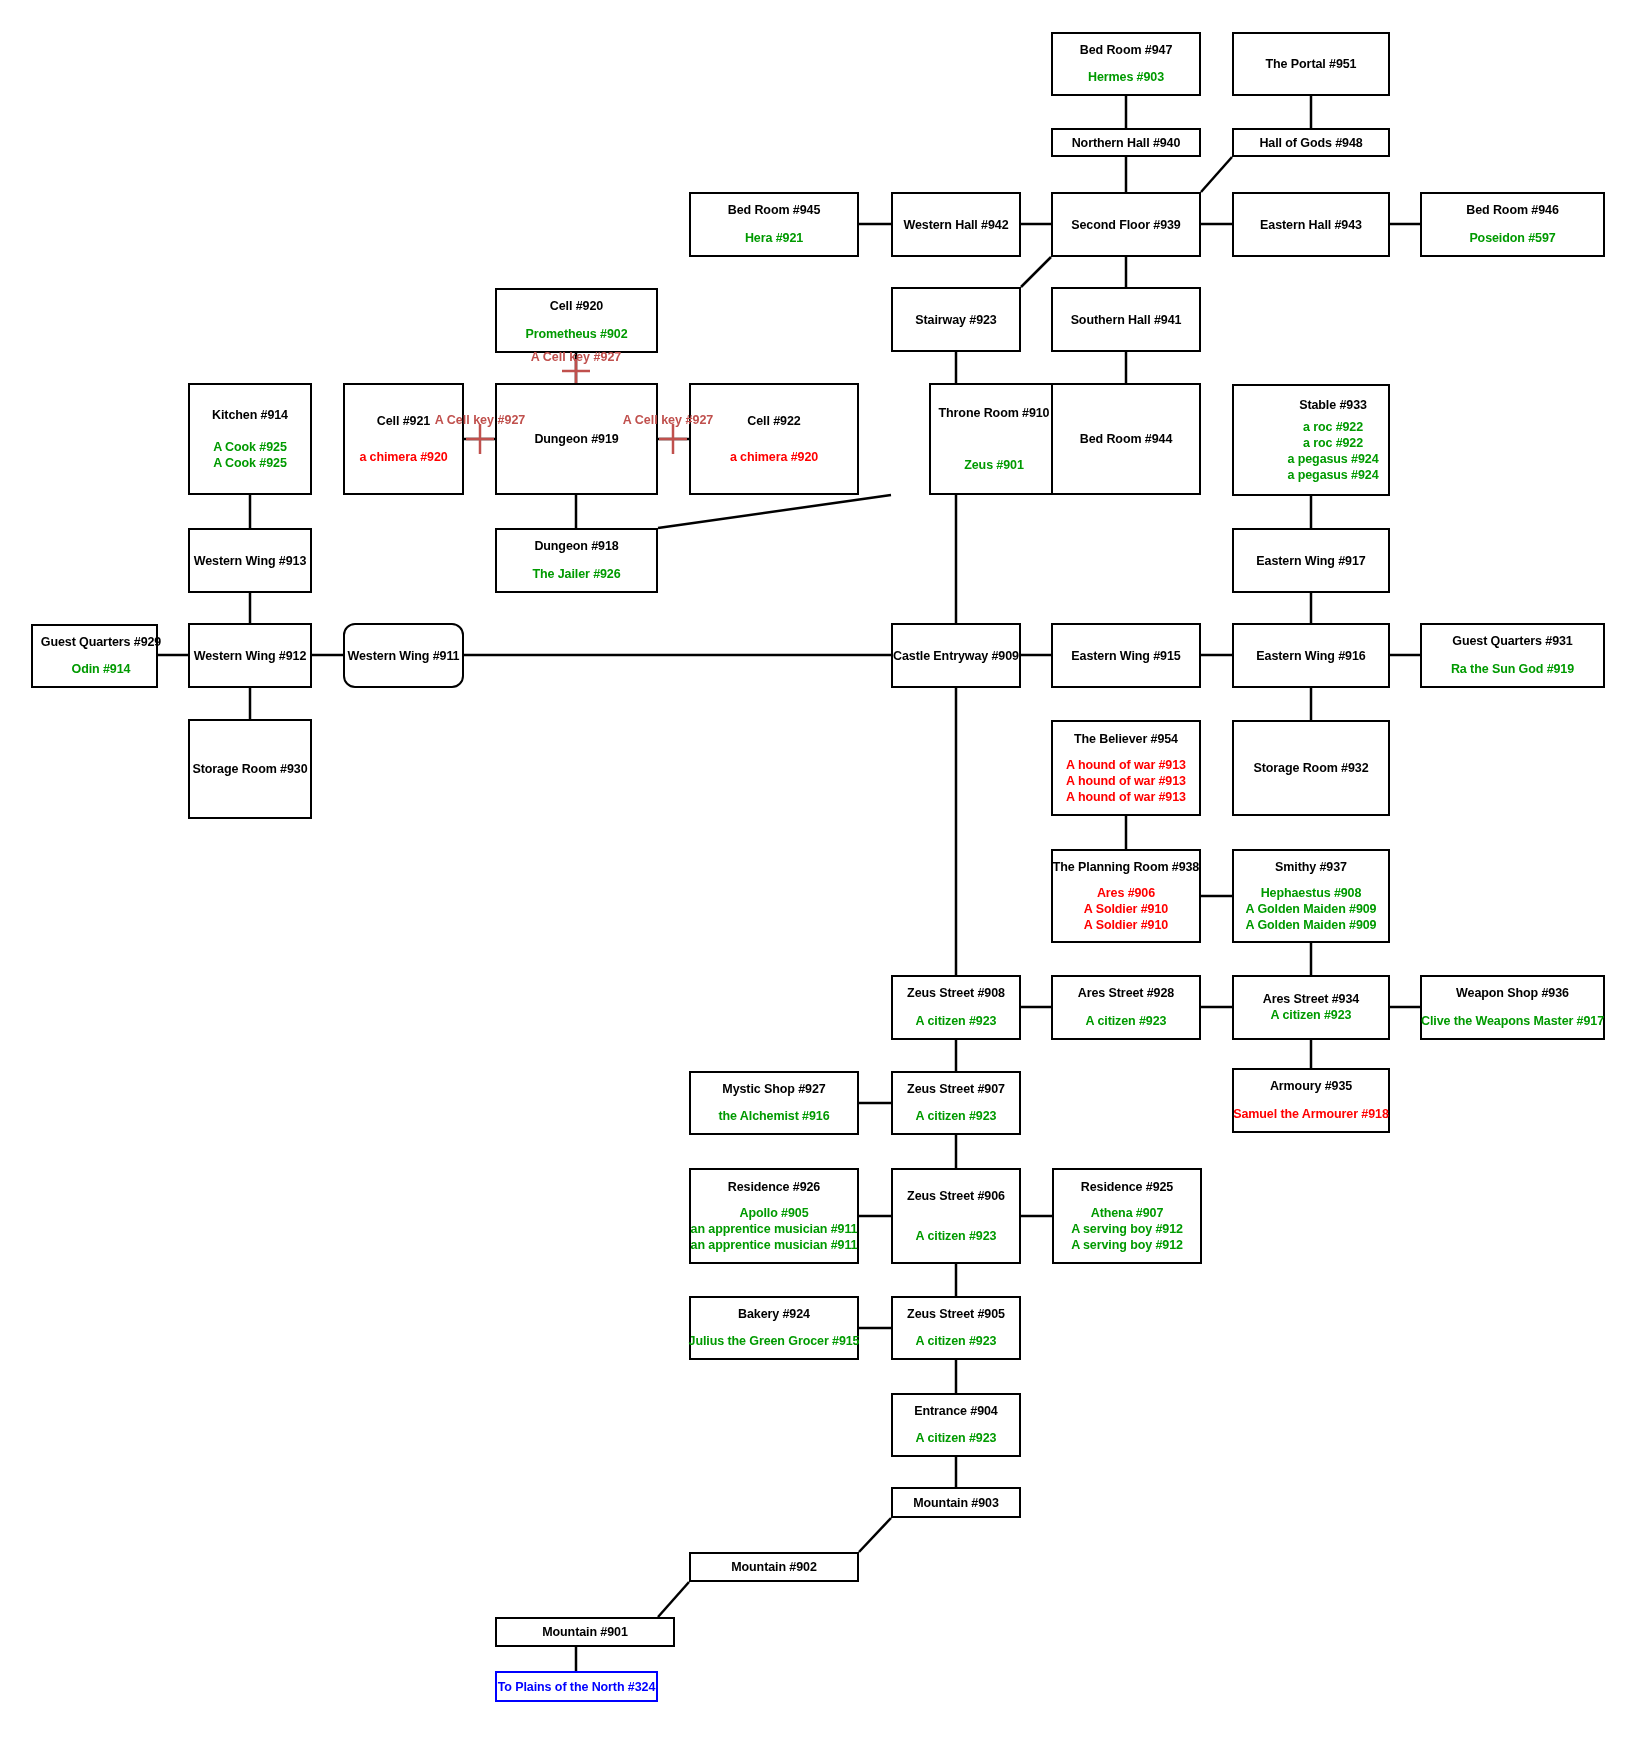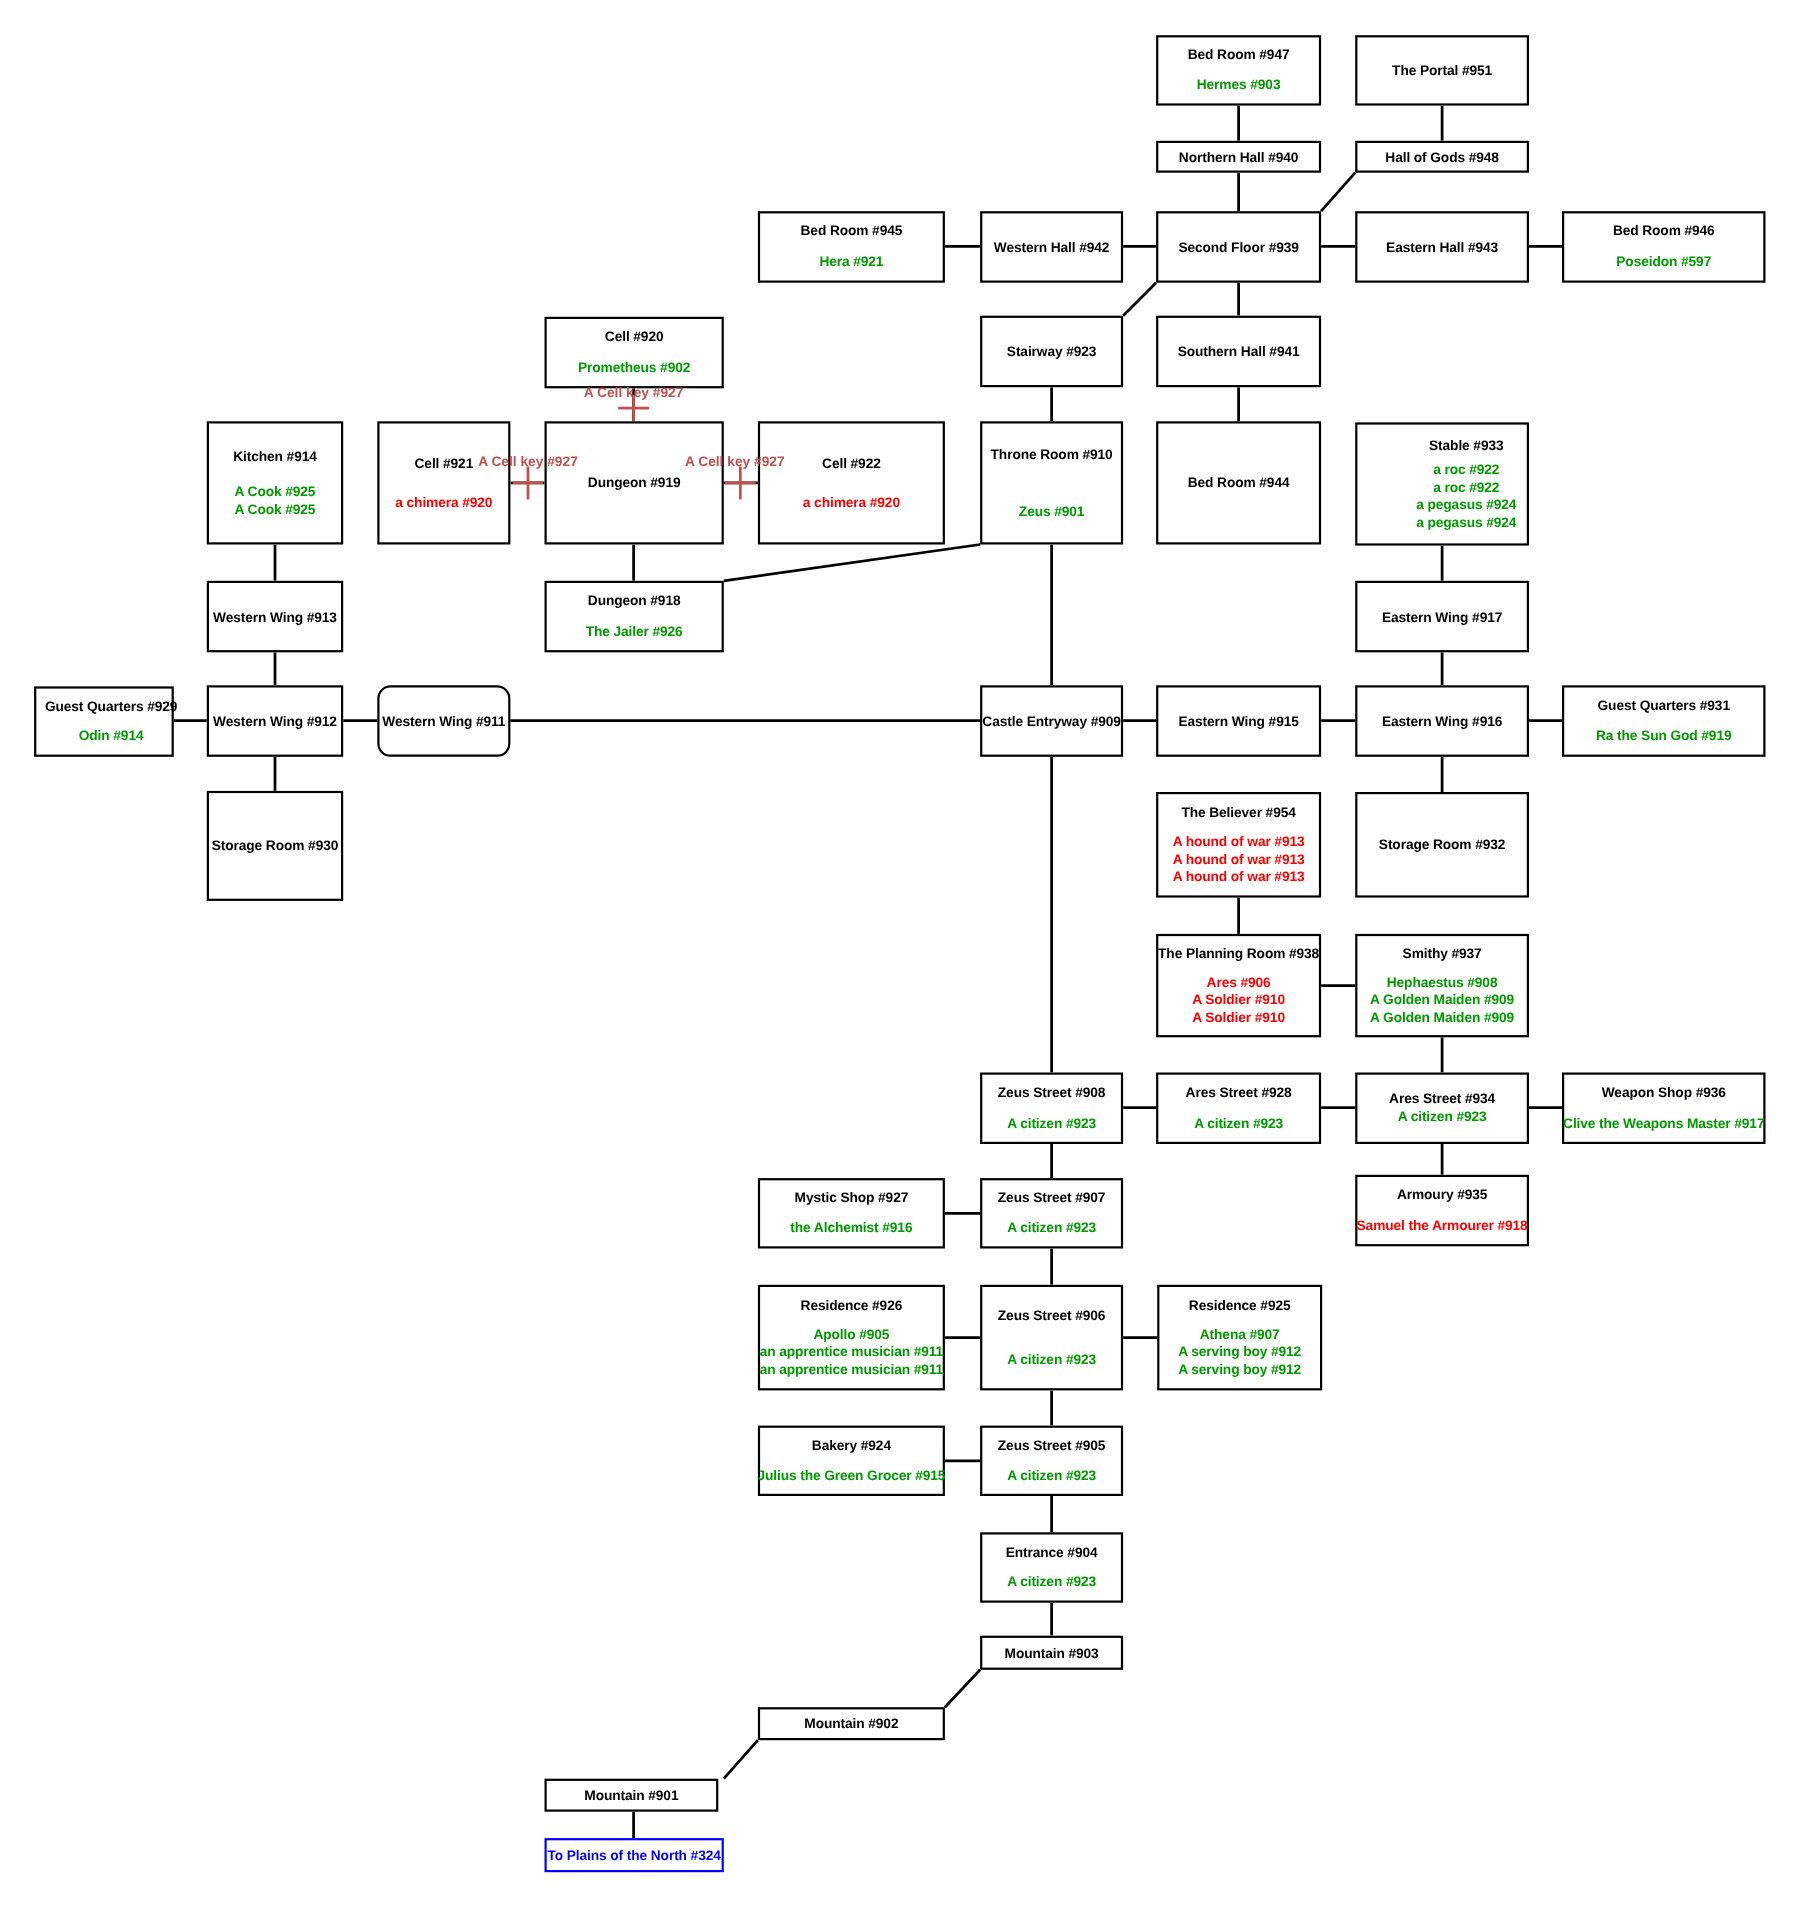--- a/index.html
+++ b/index.html
@@ -162,21 +162,21 @@
       </div>
       <div class="room single" style="left: 495px; top: 383px; width: 163px; height: 112px;">
         <div class="rname">Dungeon #919</div>
       </div>
       <div class="room tall" style="gap: 20px; left: 689px; top: 383px; width: 170px; height: 112px;">
         <div class="rname">Cell #922</div>
         <div class="occ">
           <div class="oline red">a chimera #920</div>
         </div>
       </div>
-      <div class="room tall" style="gap: 36px; left: 891px; top: 383px; width: 130px; height: 112px;">
+      <div class="room tall" style="gap: 36px; left: 929px; top: 383px; width: 130px; height: 112px;">
         <div class="rname">Throne Room #910</div>
         <div class="occ">
           <div class="oline green">Zeus #901</div>
         </div>
       </div>
       <div class="room single" style="left: 1051px; top: 383px; width: 150px; height: 112px;">
         <div class="rname">Bed Room #944</div>
       </div>
       <div class="room tall" style="gap: 6px; left: 1232px; top: 384px; width: 158px; height: 112px; padding-left: 44px;">
         <div class="rname">Stable #933</div>
@@ -337,21 +337,21 @@
         <div class="occ">
           <div class="oline green">A citizen #923</div>
         </div>
       </div>
       <div class="room single" style="left: 891px; top: 1487px; width: 130px; height: 31px;">
         <div class="rname">Mountain #903</div>
       </div>
       <div class="room single" style="left: 689px; top: 1552px; width: 170px; height: 30px;">
         <div class="rname">Mountain #902</div>
       </div>
-      <div class="room single" style="left: 495px; top: 1617px; width: 158px; height: 30px;">
+      <div class="room single" style="left: 495px; top: 1617px; width: 180px; height: 30px;">
         <div class="rname">Mountain #901</div>
       </div>
       <div class="room single exit" style="left: 495px; top: 1671px; width: 163px; height: 31px;">
         <div class="rname">To Plains of the North #324</div>
       </div>
     </div>
   <div id="key-labels">
       <div class="keylabel" style="left: 576px; top: 357px;">A Cell key #927</div>
       <div class="keylabel" style="left: 480px; top: 420px;">A Cell key #927</div>
       <div class="keylabel" style="left: 668px; top: 420px;">A Cell key #927</div>

